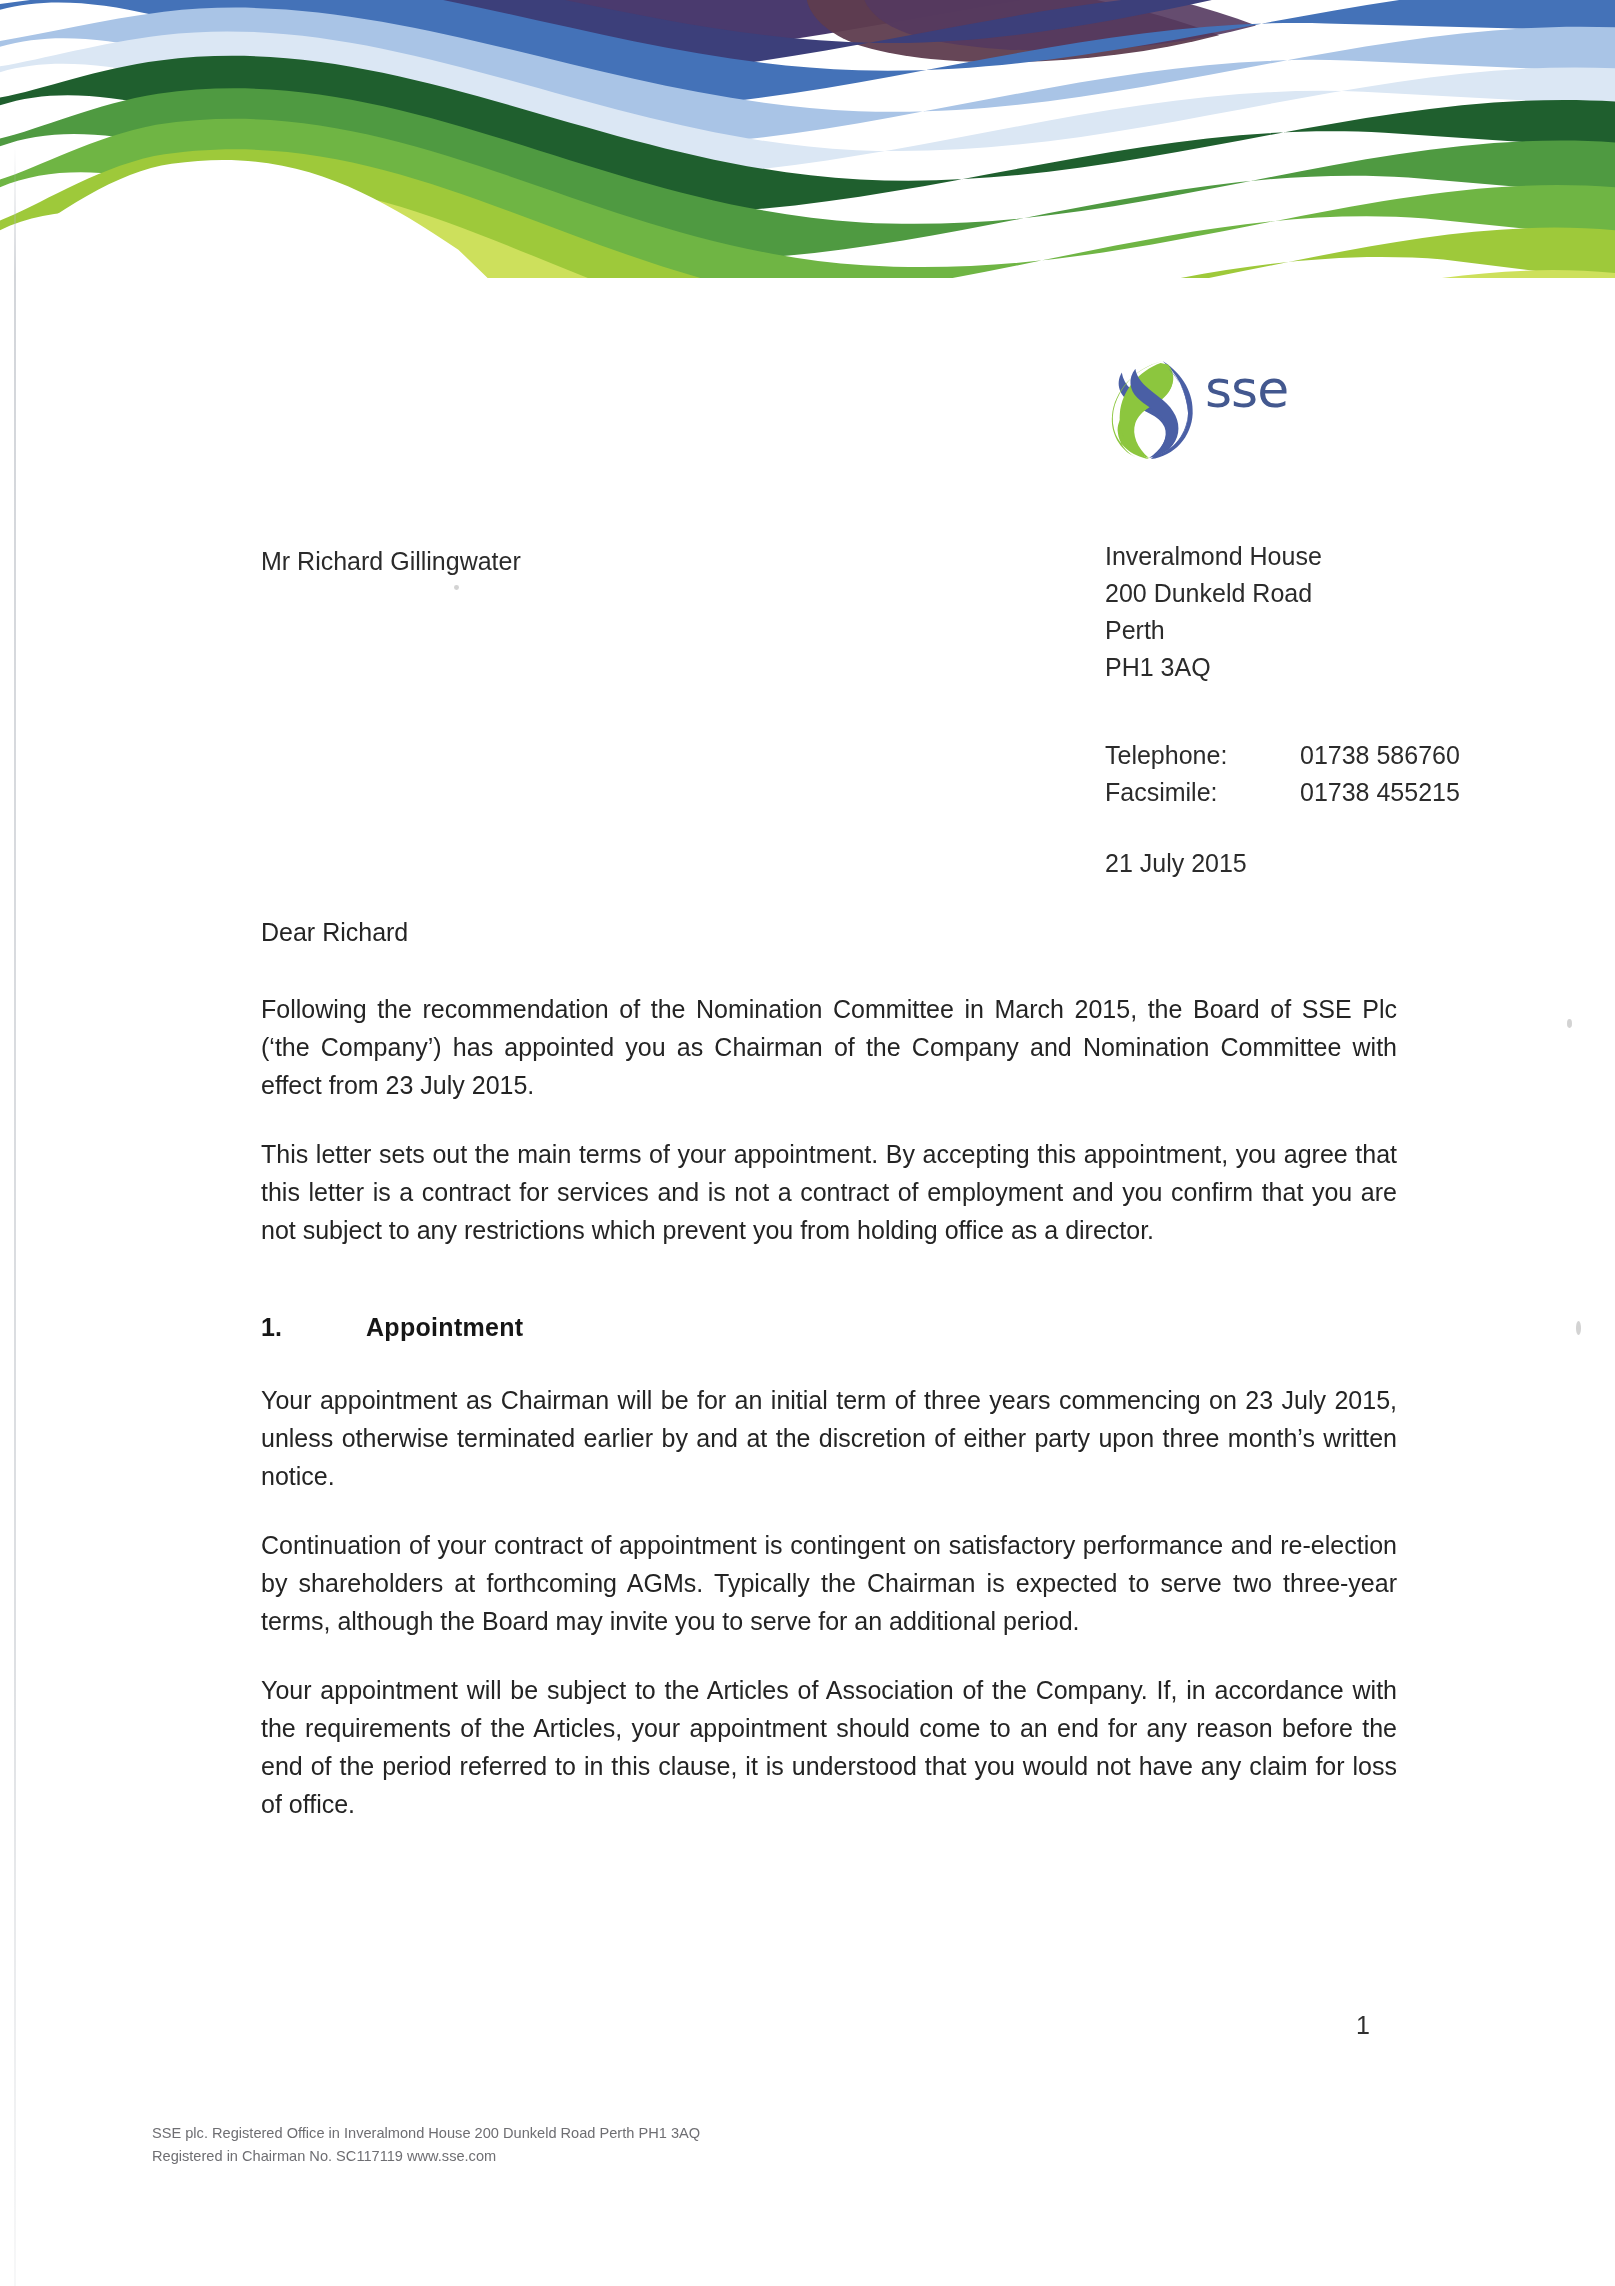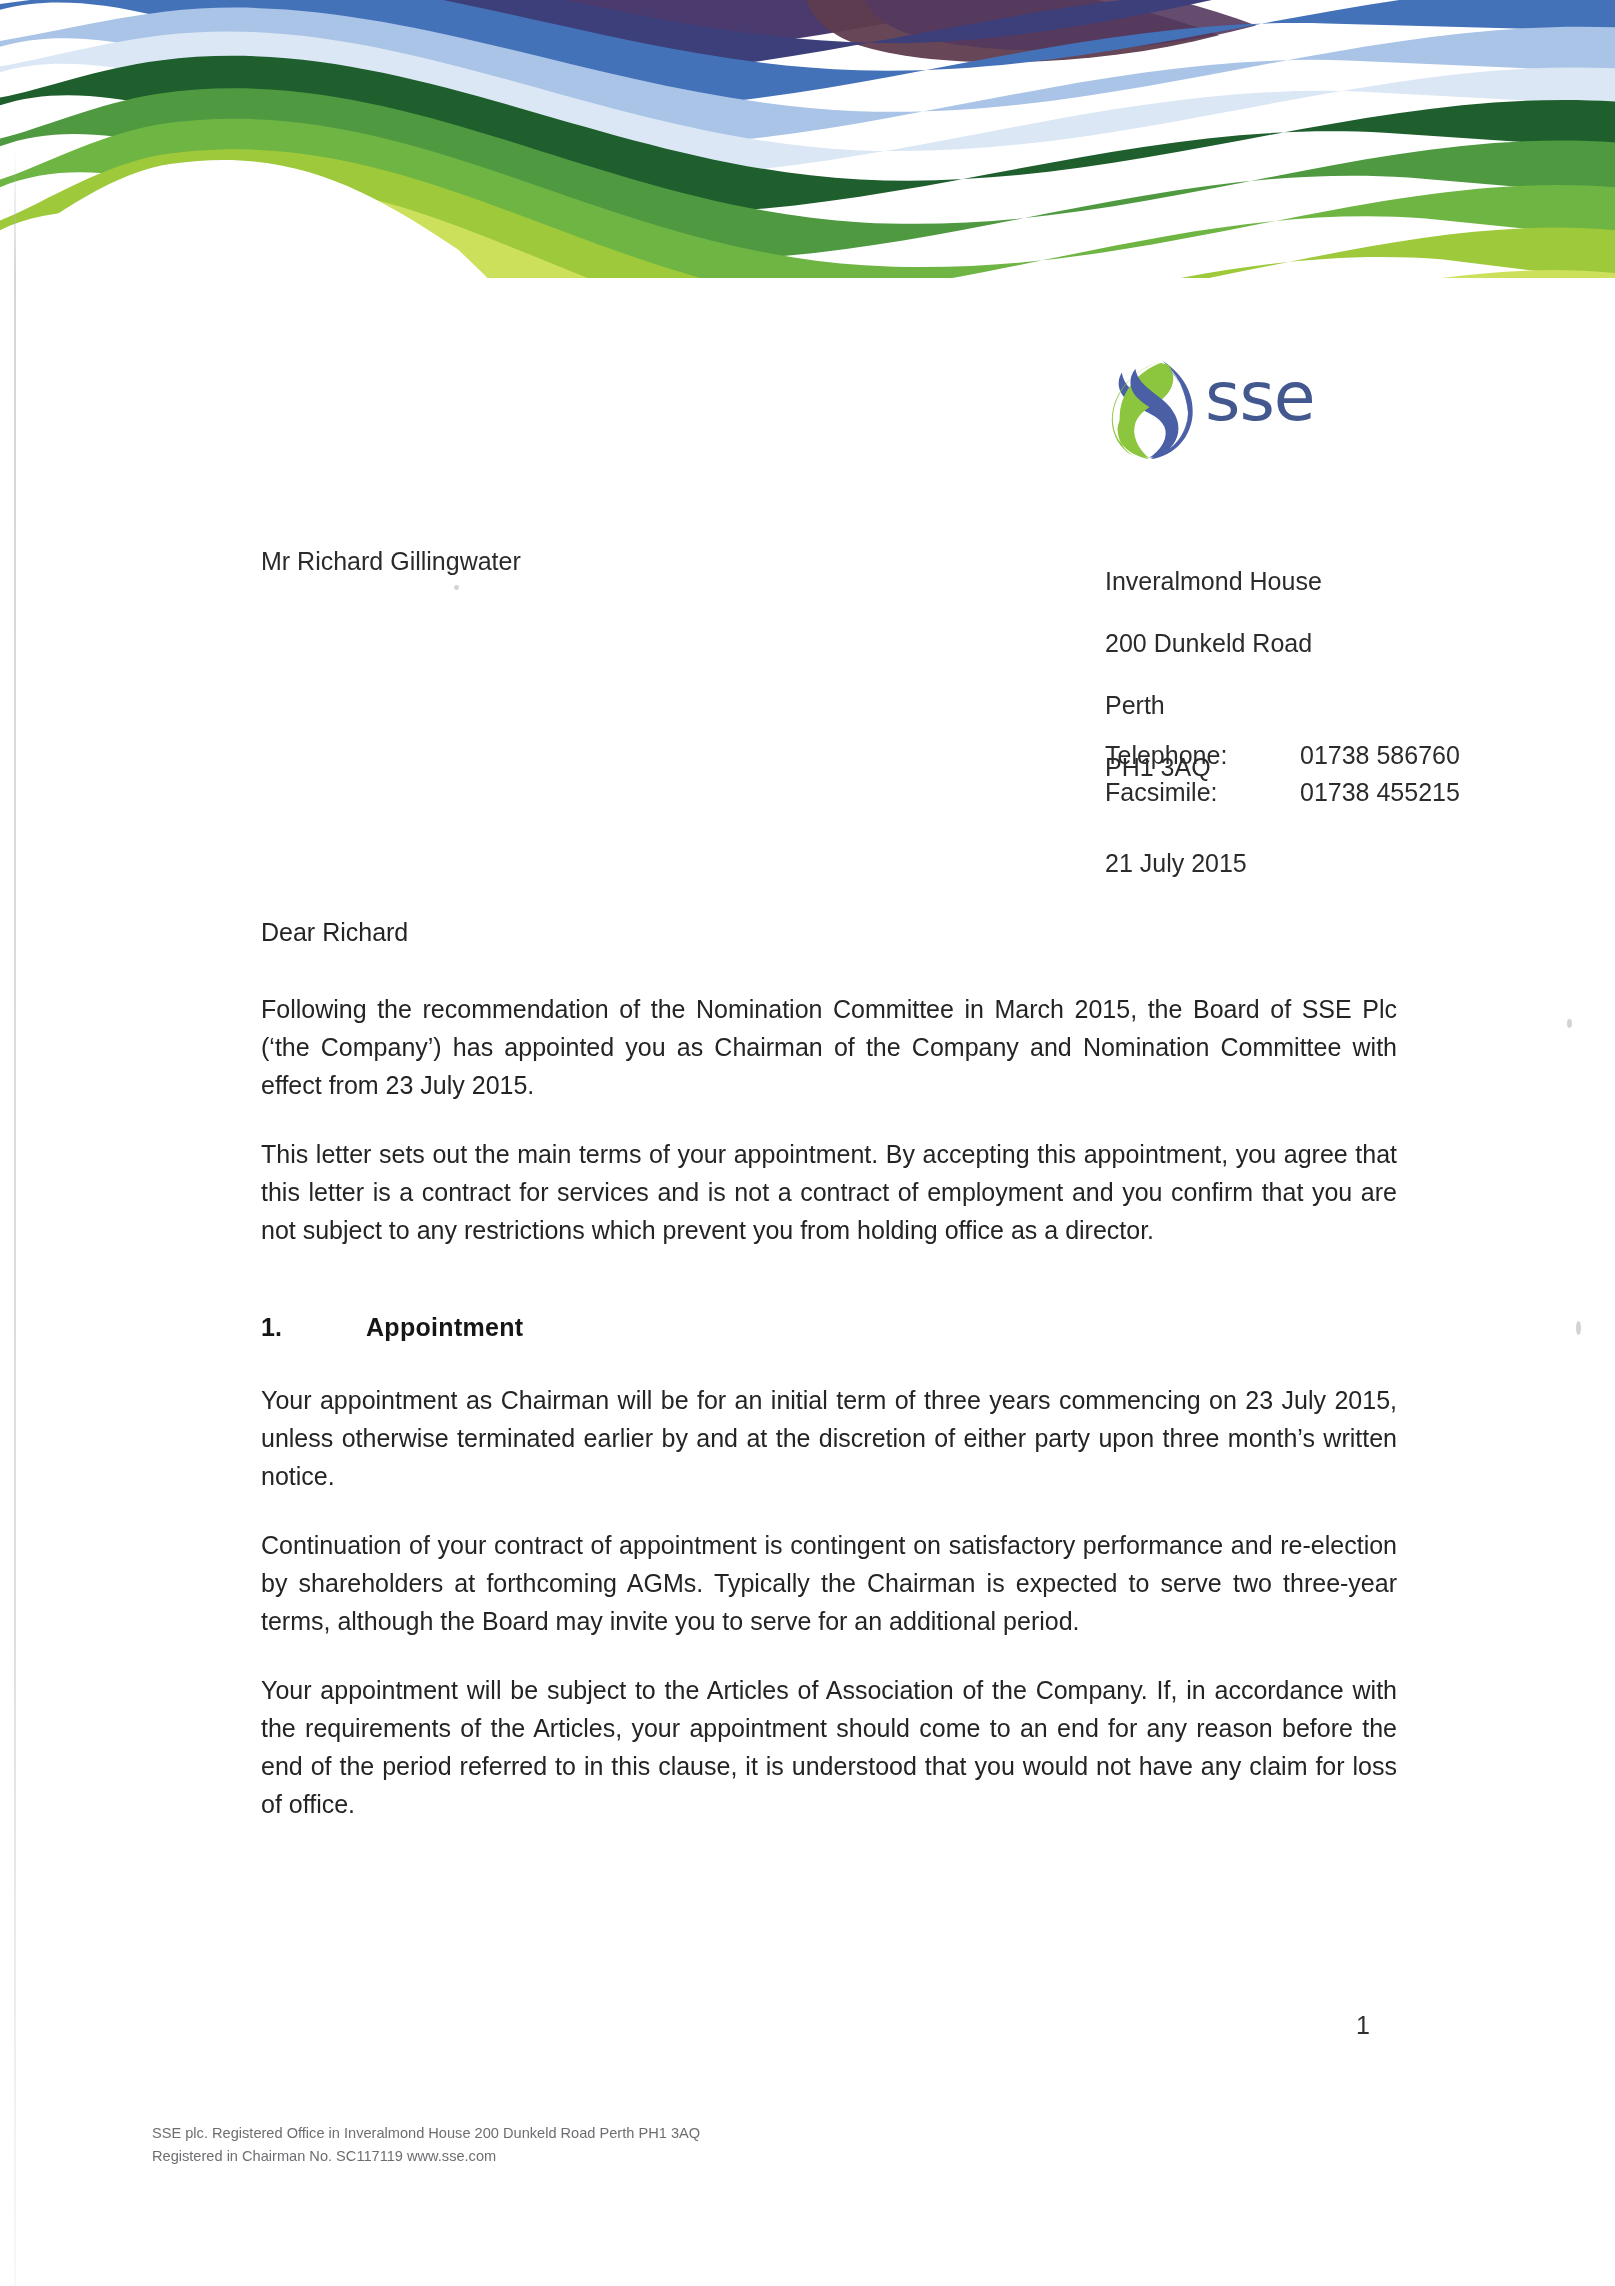--- a/index.html
+++ b/index.html
@@ -57,21 +57,21 @@
     left: 0;
     top: 5.9px;
     width: 96px;
     height: 101px;
   }
   #logo-word {
     position: absolute;
     left: 105px;
     top: 9.8px;
     font-family: "DejaVu Sans", sans-serif;
-    font-size: 68px;
+    font-size: 52px;
     font-weight: 400;
     letter-spacing: -1px;
     color: #43588f;
     line-height: 1;
   }
 
   
   .letter-text {
     color: #2b2b2b;
     font-size: 25px;
@@ -82,21 +82,21 @@
     left: 261px;
     top: 543px;
     width: 605px;
   }
   #addressee-block {
     position: absolute;
     left: 1105px;
     top: 538px;
     width: 458px;
   }
-  #addressee-block .addr-line { display: block; margin-top: 25px; }
+  #addressee-block .addr-line { display: block; }
 
   #contact-block {
     position: absolute;
     left: 1105px;
     top: 737px;
     width: 458px;
   }
   .contact-row {
     display: flex;
   }

